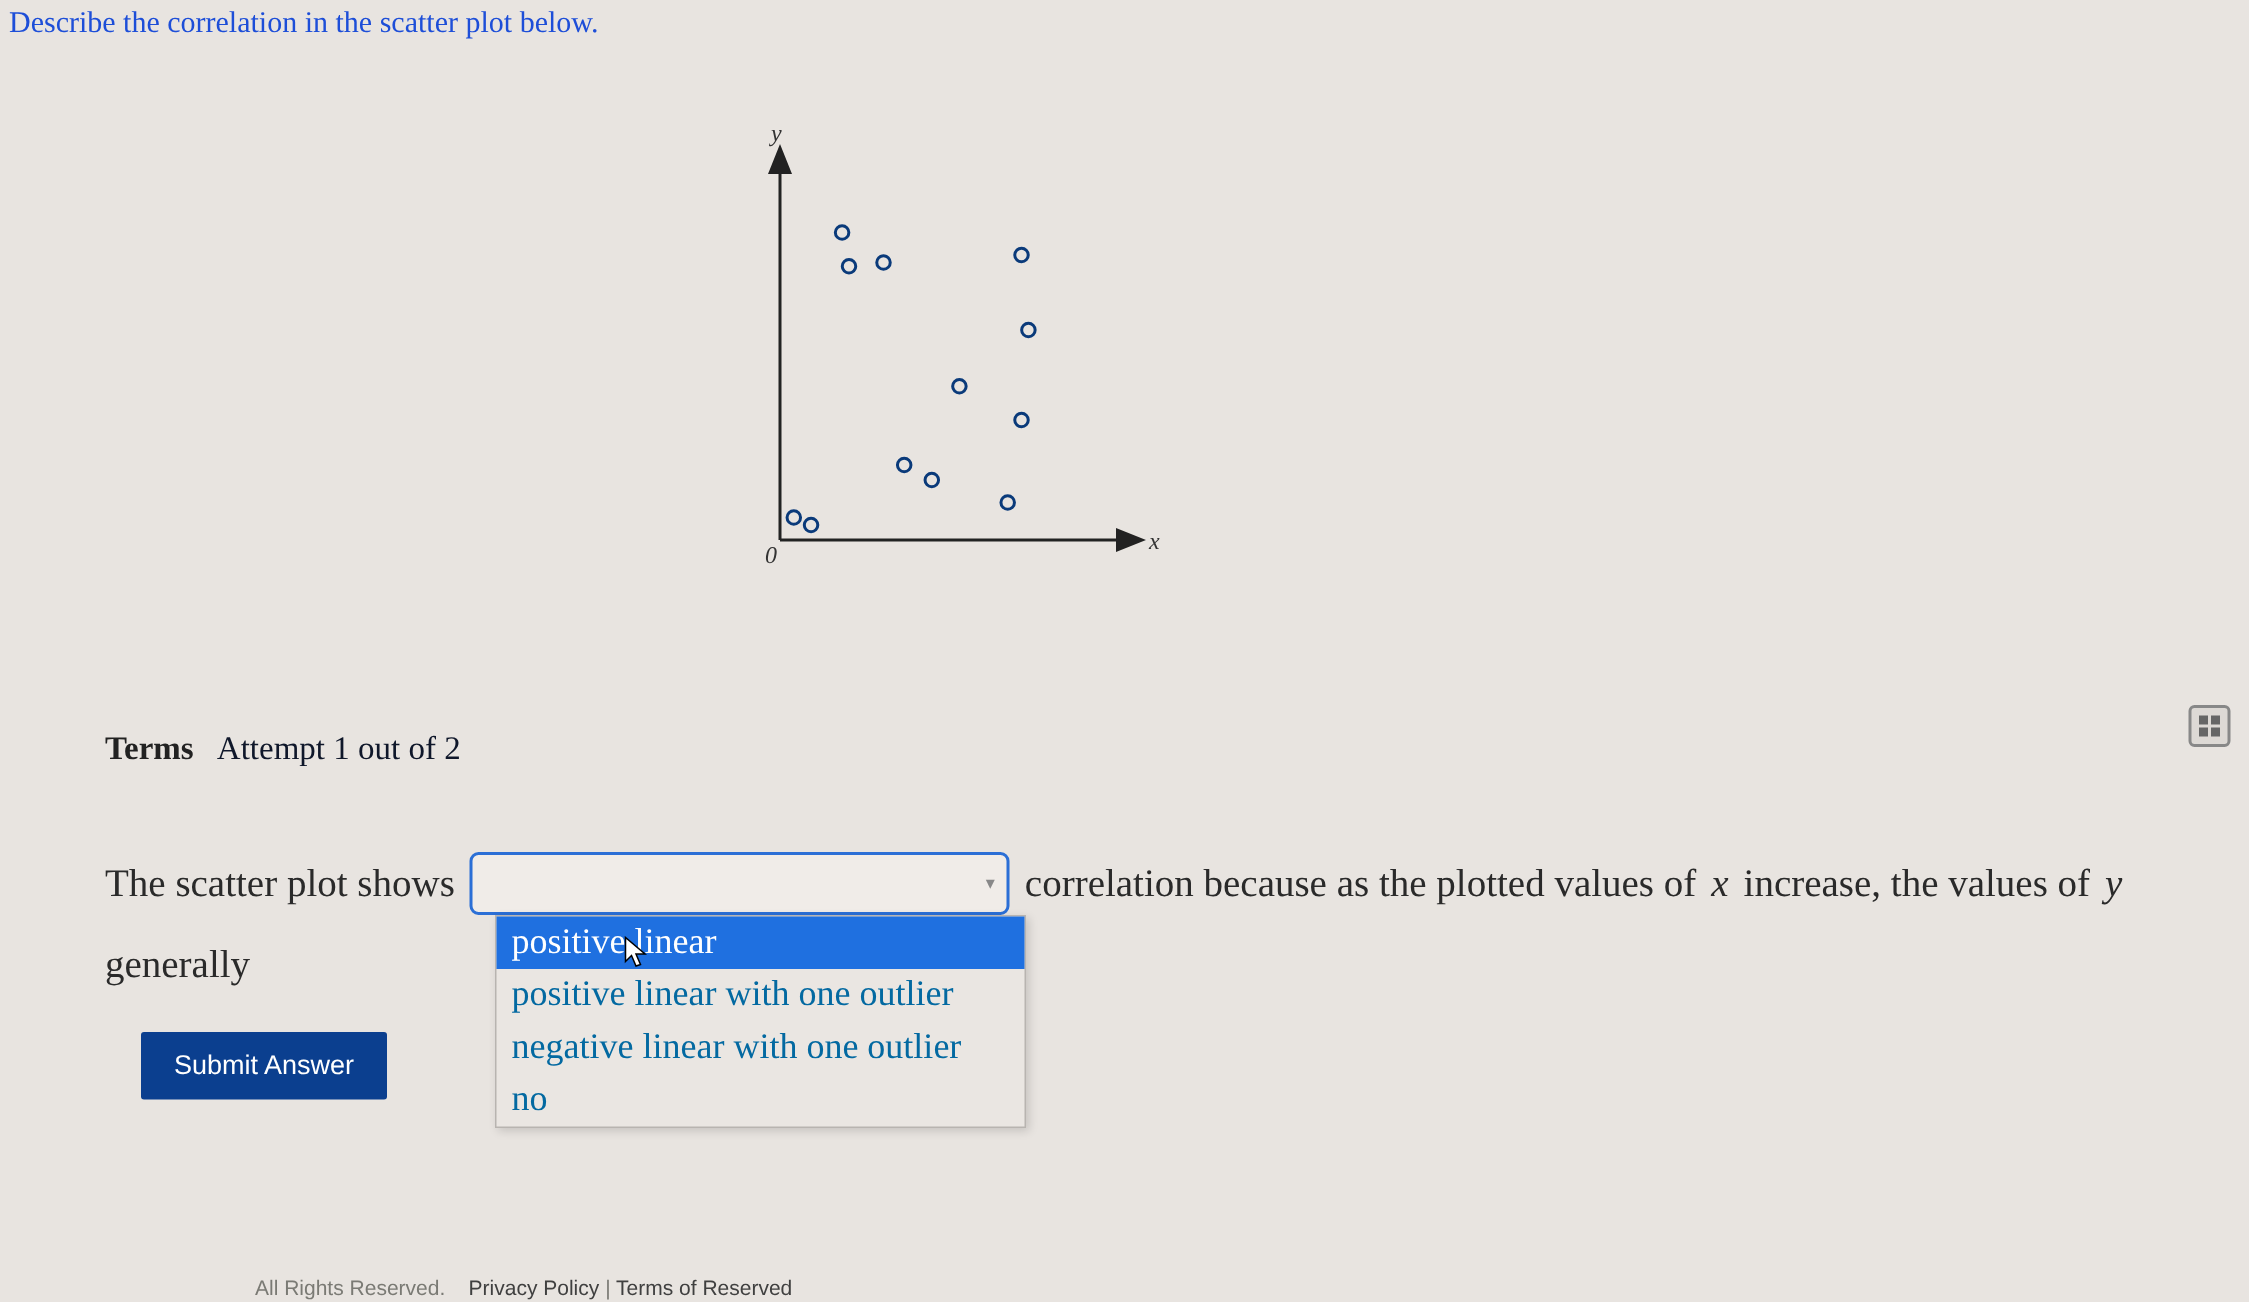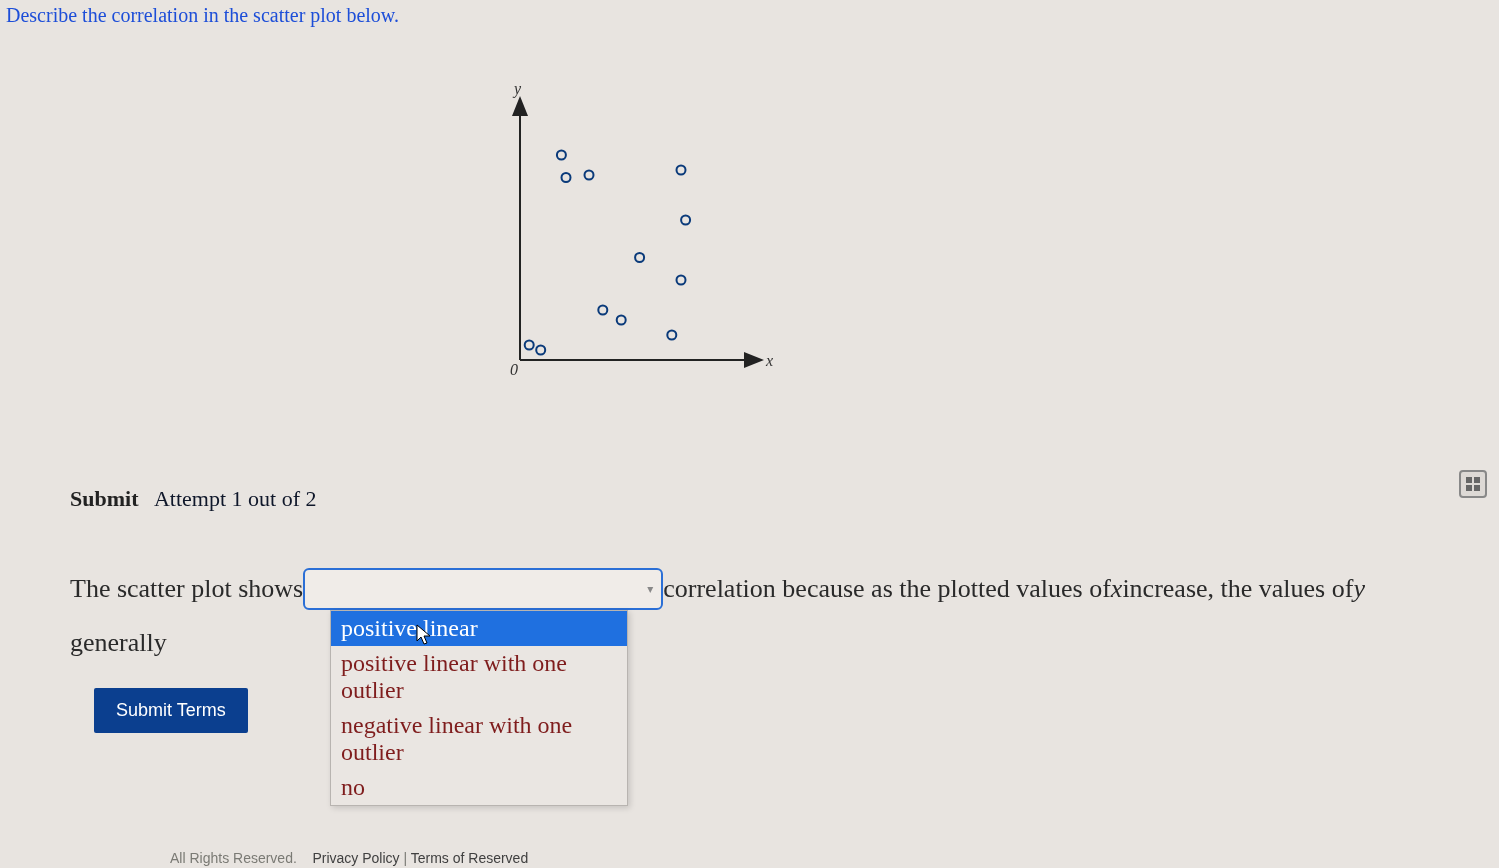--- a/index.html
+++ b/index.html
@@ -37,21 +37,21 @@
     font-size: 22px;
   }
   .answer-header .label { font-weight: 700; color: #222; }
   .answer-header .attempt { color: #0f172a; margin-left: 10px; }
   .sentence-row {
     margin-top: 56px;
     font-size: 26px;
     display: flex;
     align-items: center;
     flex-wrap: wrap;
-    gap: 0;
+    gap: 10px;
   }
   .sentence-row2 {
     margin-top: 18px;
     font-size: 26px;
   }
   .math-var { font-style: italic; font-family: Georgia, serif; }
   .select-box {
     position: relative;
     display: inline-block;
     width: 360px;
@@ -69,29 +69,29 @@
     right: 8px;
     top: 50%;
     transform: translateY(-50%);
     font-size: 12px;
     color: #888;
   }
   .dropdown {
     position: absolute;
     left: 330px;
     top: 610px;
-    width: 298px;
+    width: 354px;
     background: #eae6e2;
     border: 1px solid #b8b4b0;
     box-shadow: 2px 2px 6px rgba(0,0,0,0.15);
     font-size: 24px;
   }
   .dropdown .item {
     padding: 4px 10px;
-    color: #7f1d1d;
+    color: #0369a1;
     cursor: pointer;
   }
   .dropdown .item.highlighted {
     background: #1f70e0;
     color: #fff;
   }
   .submit-btn {
     position: absolute;
     left: 94px;
     top: 688px;
@@ -177,21 +177,21 @@
   <div class="calc-icon-inner">
       <span></span>
       <span></span>
       <span></span>
       <span></span>
     </div>
 </div>
 
 <div class="answer-section">
   <div class="answer-header">
-    <span class="label">Submit</span>
+    <span class="label">Terms</span>
     <span class="attempt">Attempt 1 out of 2</span>
   </div>
 
   <div class="sentence-row">
     <span>The scatter plot shows</span>
     <span class="select-box">
       <span></span>
       <span class="chev">▾</span>
     </span>
     <span>correlation because as the plotted values of</span>
@@ -209,21 +209,21 @@
     <div class="item highlighted">positive linear</div>
     <div class="item">positive linear with one outlier</div>
     <div class="item">negative linear with one outlier</div>
     <div class="item">no</div>
   </div>
 
 <svg class="cursor-arrow" style="left:416px; top:624px;" width="18" height="22">
   <path d="M1,1 L1,17 L5,13 L8,20 L11,19 L8,12 L14,12 Z" fill="#fff" stroke="#000" stroke-width="1"></path>
 </svg>
 
-<button class="submit-btn">Submit Terms</button>
+<button class="submit-btn">Submit Answer</button>
 
 <div class="footer">
   <span>All Rights Reserved.</span>
   &nbsp;&nbsp;
   <a href="#">Privacy Policy</a>
   <span> | </span>
   <a href="#">Terms of Reserved</a>
 </div>
 
 </body></html>

